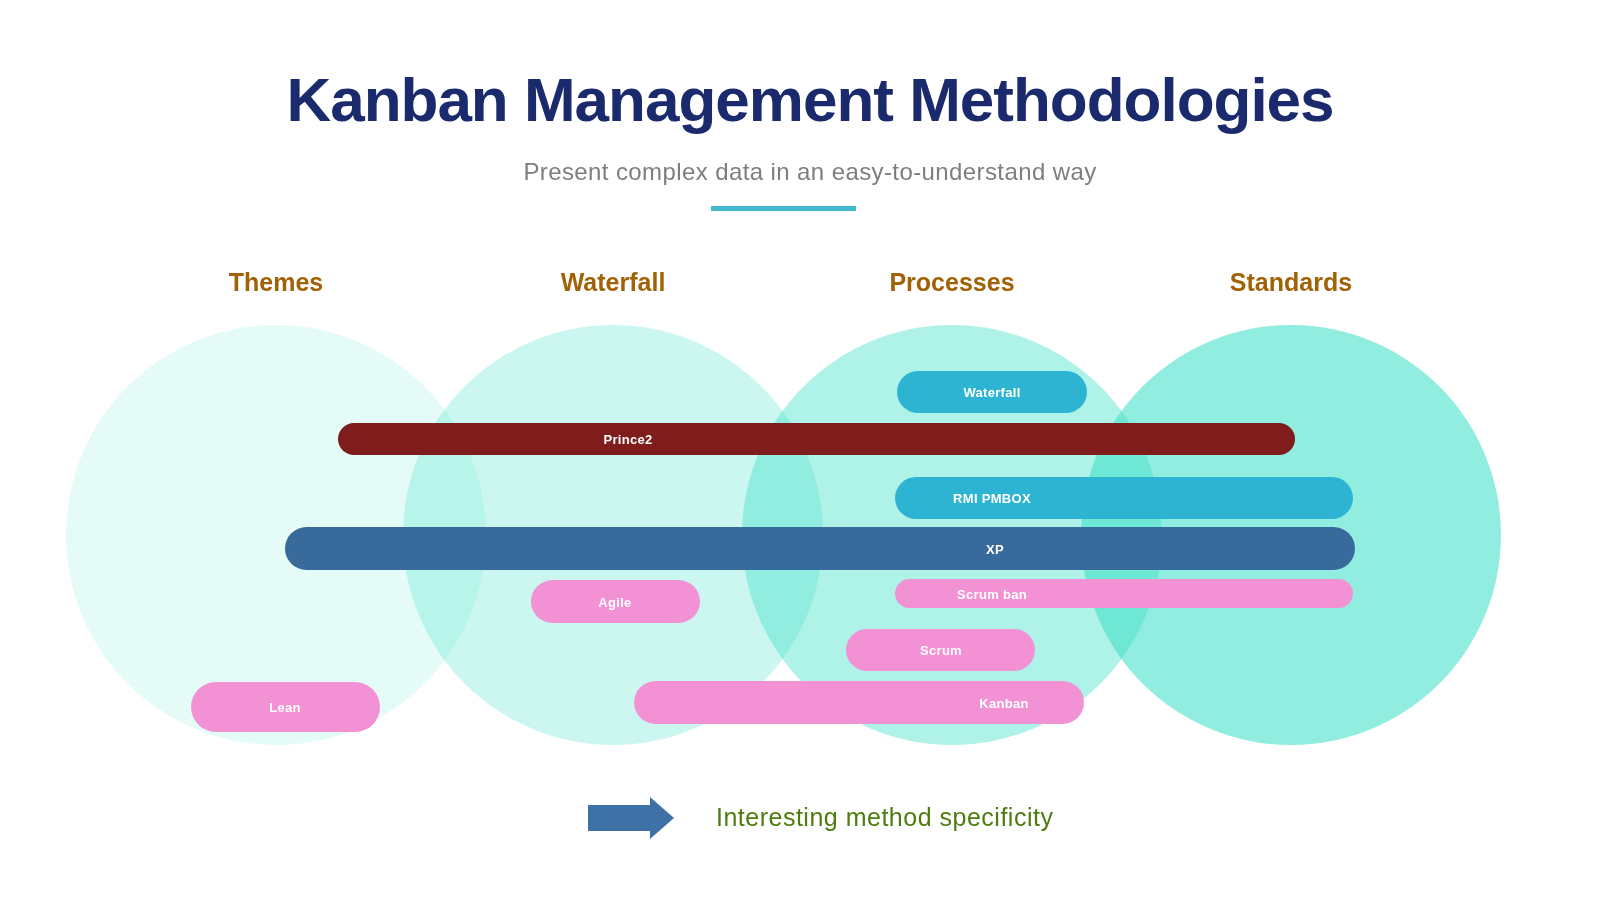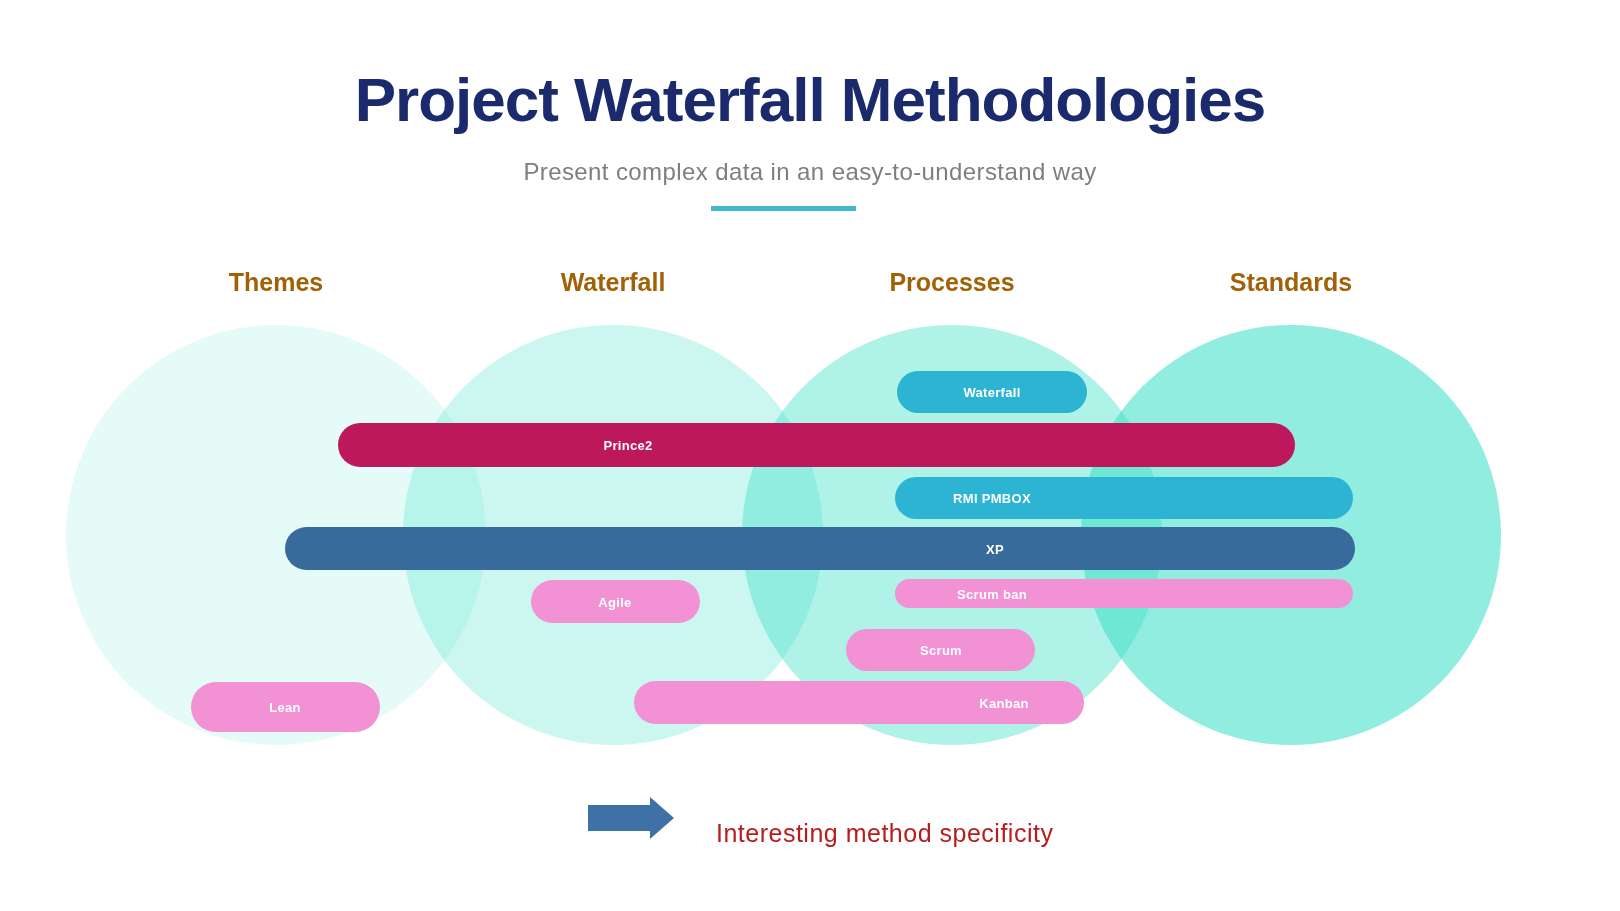--- a/index.html
+++ b/index.html
@@ -80,50 +80,49 @@
     border-top:21px solid transparent;
     border-bottom:21px solid transparent;
     border-left:24px solid #3E72A6;
   }
   .footer-caption{
     position:absolute;
     left:716px;top:803px;
     font-size:25px;
     font-weight:400;
     letter-spacing:0.5px;
-    color:#b91c1c;
+    color:#4d7c0f;
     white-space:nowrap;
-    margin-top:16px;
   }
 </style>
 </head>
 <body>
 
 <div id="canvas">
 
-  <h1 class="page-title">Project Waterfall Methodologies</h1>
+  <h1 class="page-title">Kanban Management Methodologies</h1>
 
   <div class="page-subtitle">Present complex data in an easy-to-understand way</div>
 
   <div class="title-underline"></div>
 
   <div class="col-header" style="left:276px">Themes</div>
   <div class="col-header" style="left:613px">Waterfall</div>
   <div class="col-header" style="left:952px">Processes</div>
   <div class="col-header" style="left:1291px">Standards</div>
 
   <div id="diagram">
       <div class="circle" style="left: 66px; top: 325px; width: 420px; height: 420px; background: rgba(64, 224, 200, 0.14);"></div>
       <div class="circle" style="left: 403px; top: 325px; width: 420px; height: 420px; background: rgba(64, 224, 200, 0.27);"></div>
       <div class="circle" style="left: 742px; top: 325px; width: 420px; height: 420px; background: rgba(64, 224, 200, 0.42);"></div>
       <div class="circle" style="left: 1081px; top: 325px; width: 420px; height: 420px; background: rgba(64, 224, 200, 0.58);"></div>
       <div class="pill" style="left: 897px; top: 371px; width: 190px; height: 42px; background: rgb(45, 180, 210);">
         <span class="pill-label" style="left: 95px;">Waterfall</span>
       </div>
-      <div class="pill" style="left: 338px; top: 423px; width: 957px; height: 44px; background: #be185d;">
+      <div class="pill" style="left: 338px; top: 423px; width: 957px; height: 32px; background: #7f1d1d;">
         <span class="pill-label" style="left: 290px;">Prince2</span>
       </div>
       <div class="pill" style="left: 895px; top: 477px; width: 458px; height: 42px; background: rgb(45, 180, 210);">
         <span class="pill-label" style="left: 97px;">RMI PMBOX</span>
       </div>
       <div class="pill" style="left: 285px; top: 527px; width: 1070px; height: 43px; background: rgb(56, 106, 155);">
         <span class="pill-label" style="left: 710px;">XP</span>
       </div>
       <div class="pill" style="left: 895px; top: 579px; width: 458px; height: 29px; background: rgb(242, 145, 212);">
         <span class="pill-label" style="left: 97px;">Scrum ban</span>

